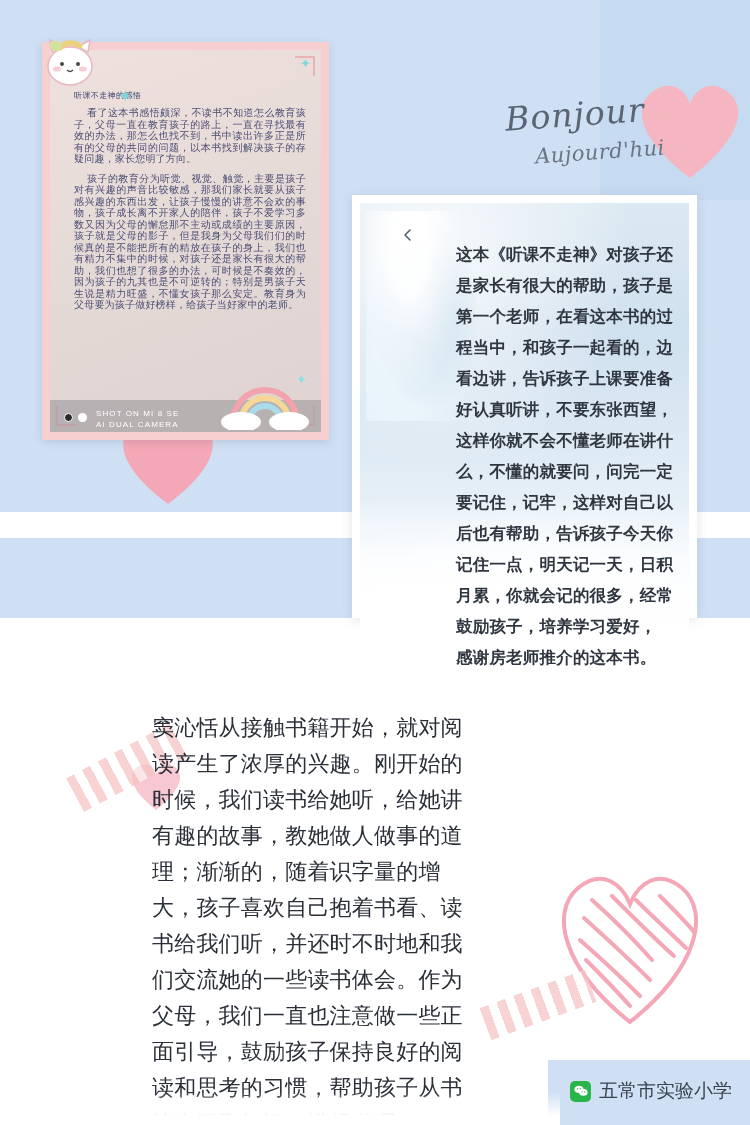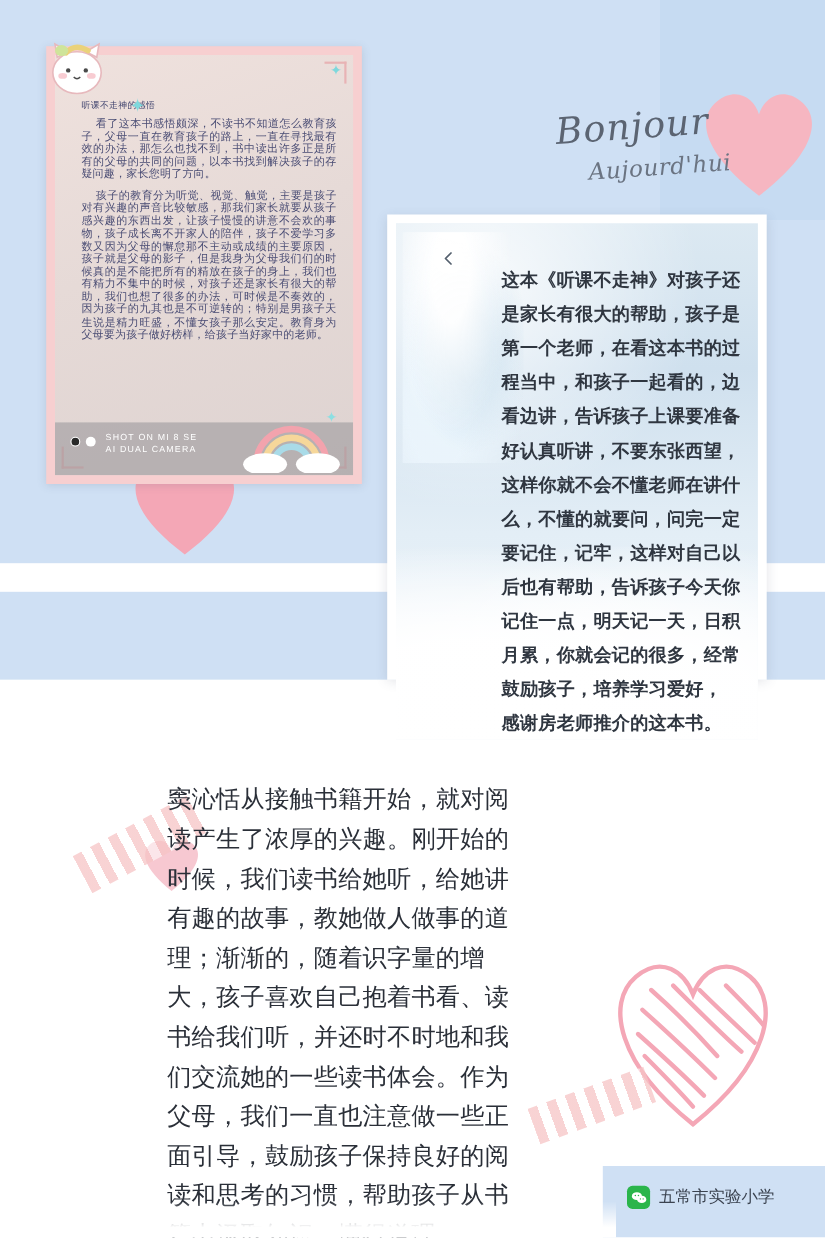--- a/index.html
+++ b/index.html
@@ -155,21 +155,21 @@
     font-size: 8px;
     color: #3b3f6b;
     font-family: "DejaVu Serif", serif;
     letter-spacing: 0.4px;
   }
   .photo-para { margin: 0 0 8px 0; text-indent: 13px; }
 
   .cam-bar {
     position: absolute;
     left: 0; right: 0; bottom: 0;
-    height: 48px;
+    height: 32px;
     background: rgba(150,148,152,0.55);
   }
   .cam-dots {
     position: absolute;
     left: 14px; top: 13px;
     display: flex; gap: 5px; align-items: center;
   }
   .cam-dot {
     width: 9px; height: 9px; border-radius: 50%;
     background: #ffffff;
@@ -290,21 +290,21 @@
     align-items: center;
     gap: 8px;
   }
   .wechat-badge {
     width: 21px; height: 21px;
     border-radius: 5px;
     background: #2ab54b;
     display: flex; align-items: center; justify-content: center;
   }
   .footer-name {
-    font-size: 15px;
+    font-size: 19px;
     color: #3b4350;
     font-family: "DejaVu Sans", sans-serif;
     white-space: nowrap;
   }
 </style>
 </head>
 <body>
 
 <div class="bg">
   <div class="band-blue-top"></div>

